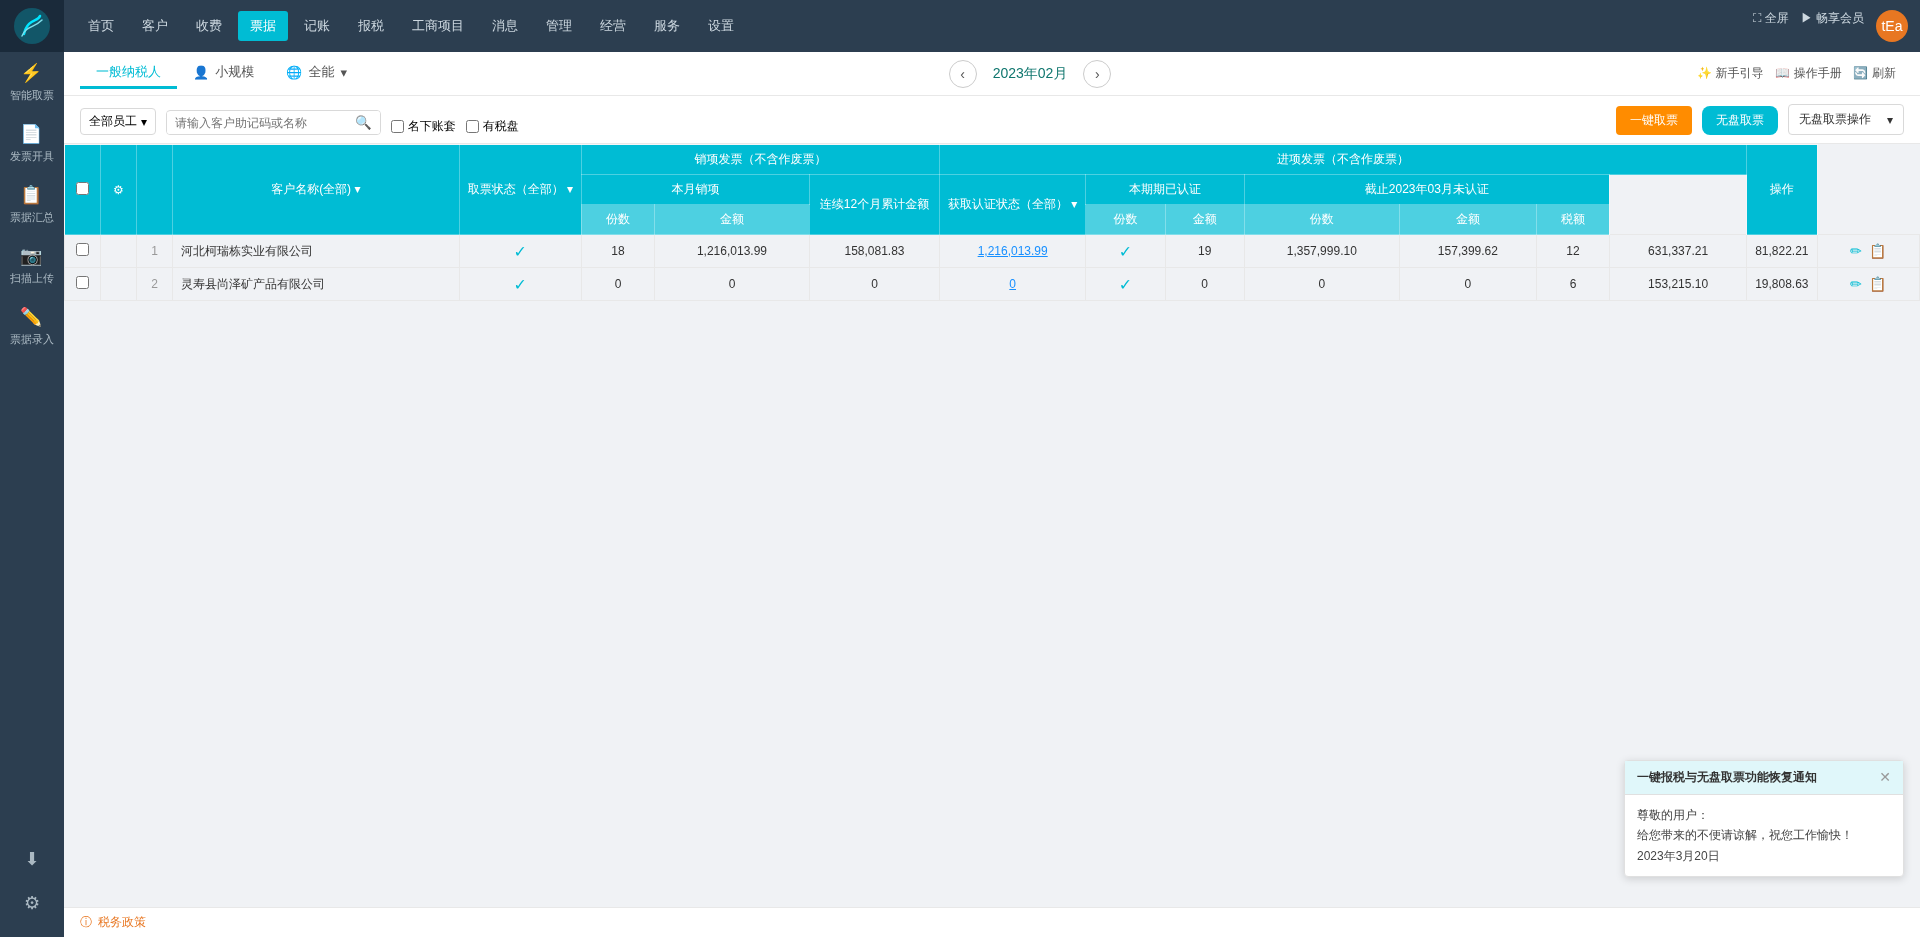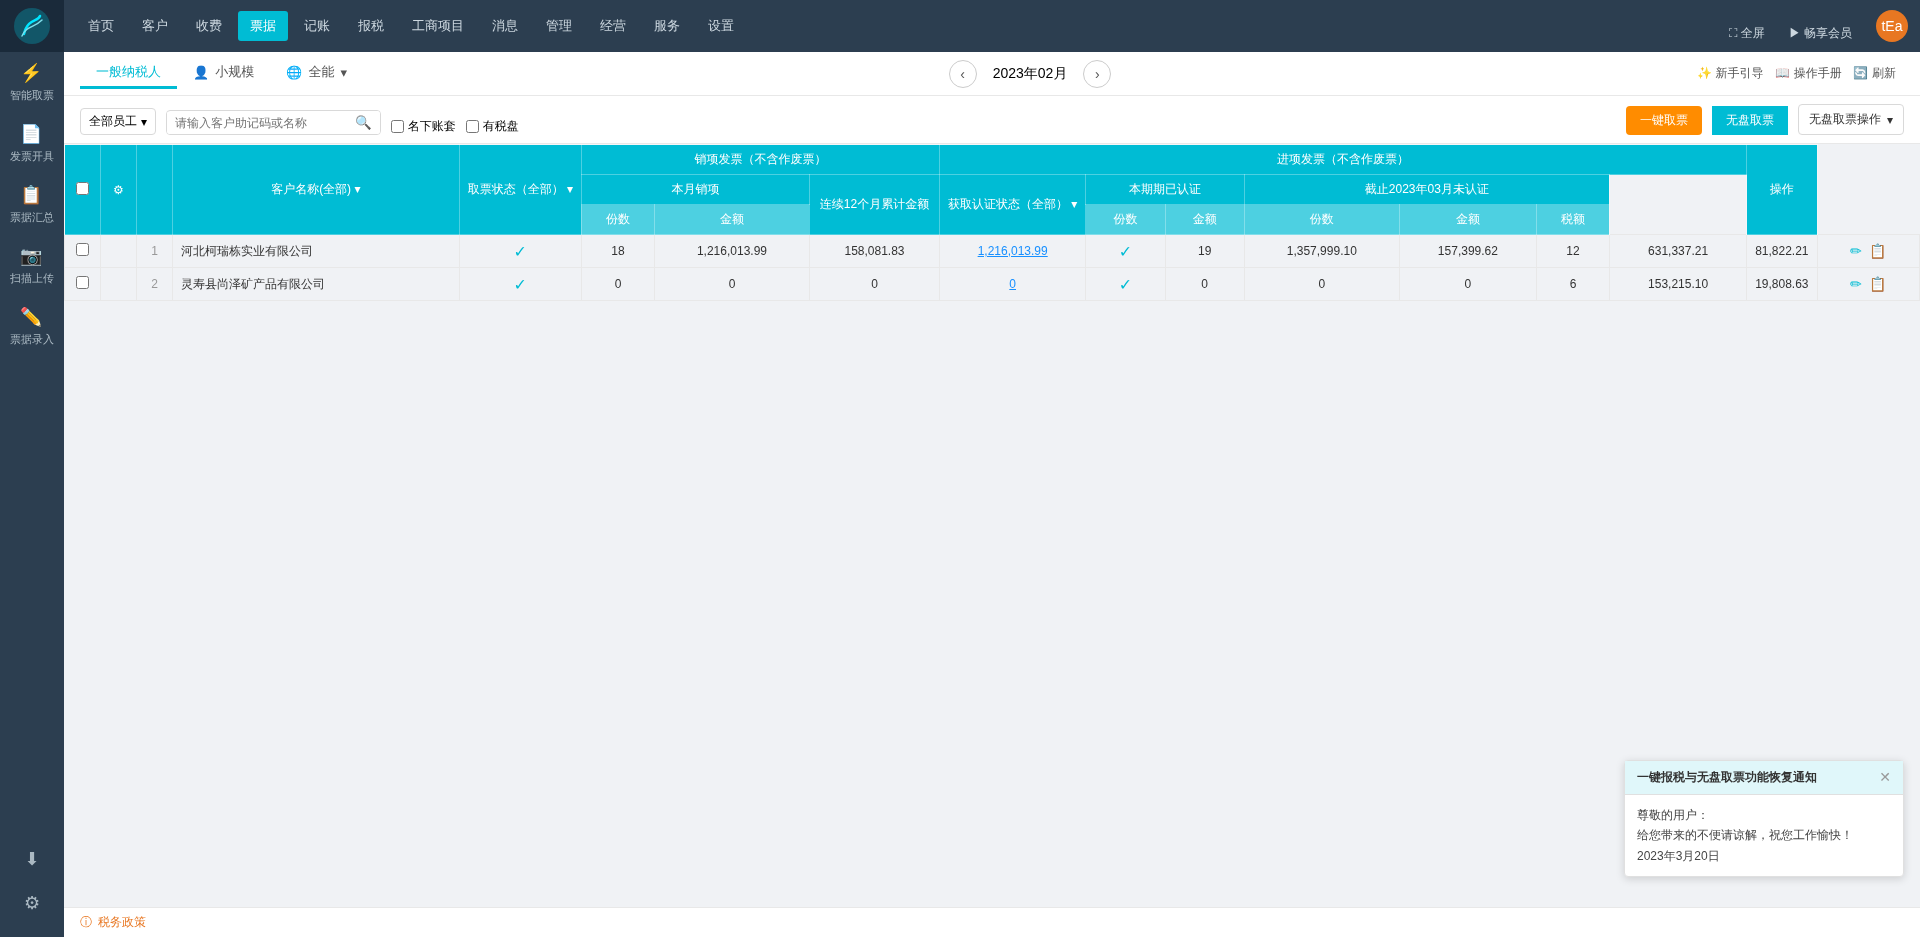--- a/index.html
+++ b/index.html
@@ -15,47 +15,47 @@
     .sidebar-bottom-icon { width: 36px; height: 36px; display: flex; align-items: center; justify-content: center; color: #aab8c2; cursor: pointer; font-size: 18px; }
 
     
     .main { flex: 1; display: flex; flex-direction: column; overflow: hidden; }
 
     
     .topnav { height: 52px; background: #2c3e50; display: flex; align-items: center; padding: 0 12px; gap: 4px; }
     .topnav-item { color: #cdd8e0; padding: 6px 12px; cursor: pointer; font-size: 13px; border-radius: 3px; }
     .topnav-item.active { background: #00bcd4; color: #fff; }
     .topnav-spacer { flex: 1; }
-    .topnav-right { display: flex; align-items: flex-end; gap: 24px; color: #cdd8e0; font-size: 12px; }
+    .topnav-right { display: flex; align-items: flex-start; gap: 12px; color: #cdd8e0; font-size: 12px; }
     .topnav-right span { cursor: pointer; }
     .topnav-right .avatar { width: 32px; height: 32px; border-radius: 50%; background: #e87722; display: flex; align-items: center; justify-content: center; color: #fff; font-size: 14px; }
 
     
     .page-content { flex: 1; background: #f0f2f5; overflow: hidden; display: flex; flex-direction: column; }
 
     
     .tab-bar { background: #fff; padding: 0 16px; display: flex; align-items: center; border-bottom: 1px solid #e8e8e8; height: 44px; gap: 0; }
     .tab-item { padding: 0 16px; height: 30px; display: flex; align-items: center; cursor: pointer; font-size: 13px; color: #555; border-bottom: 3px solid transparent; gap: 6px; }
     .tab-item.active { color: #00bcd4; border-bottom-color: #00bcd4; font-weight: 500; }
     .tab-spacer { flex: 1; }
     .tab-nav { display: flex; align-items: center; gap: 16px; }
     .tab-nav-btn { width: 28px; height: 28px; border-radius: 50%; border: 1px solid #ccc; background: #fff; cursor: pointer; display: flex; align-items: center; justify-content: center; font-size: 14px; color: #555; }
-    .tab-month { font-size: 14px; color: #000000; font-weight: 500; }
+    .tab-month { font-size: 14px; color: #0f766e; font-weight: 500; }
 
     
     .toolbar { background: #fff; padding: 8px 16px; display: flex; align-items: flex-end; gap: 10px; border-bottom: 1px solid #e8e8e8; }
     .toolbar-select { display: flex; align-items: center; border: 1px solid #d9d9d9; border-radius: 4px; padding: 4px 8px; font-size: 12px; cursor: pointer; gap: 4px; background: #fff; }
     .toolbar-search { display: flex; align-items: center; border: 1px solid #d9d9d9; border-radius: 4px; overflow: hidden; }
     .toolbar-search input { border: none; outline: none; padding: 4px 8px; font-size: 12px; width: 180px; }
     .toolbar-search-btn { padding: 4px 8px; background: #fff; border: none; cursor: pointer; color: #666; }
     .toolbar-checkbox { display: flex; align-items: center; gap: 4px; font-size: 12px; cursor: pointer; }
     .toolbar-spacer { flex: 1; }
     .btn-primary { background: #ff8c00; color: #fff; border: none; border-radius: 4px; padding: 6px 14px; cursor: pointer; font-size: 12px; }
-    .btn-default { background: #00bcd4; color: #fff; border: none; border-radius: 0; padding: 6px 14px; cursor: pointer; font-size: 12px; }
-    .btn-dropdown { background: #fff; color: #333; border: 1px solid #d9d9d9; border-radius: 4px; padding: 6px 10px; cursor: pointer; font-size: 12px; display: flex; align-items: center; gap: 6px; }
+    .btn-default { background: #00bcd4; color: #fff; border: none; border-radius: 8px; padding: 6px 14px; cursor: pointer; font-size: 12px; }
+    .btn-dropdown { background: #fff; color: #333; border: 1px solid #d9d9d9; border-radius: 4px; padding: 6px 10px; cursor: pointer; font-size: 12px; display: flex; align-items: center; gap: 16px; }
     table { width: 100%; border-collapse: collapse; font-size: 12px; }
     thead tr th { background: #00bcd4; color: #fff; padding: 6px 8px; text-align: center; border: 1px solid rgba(255,255,255,0.3); font-weight: normal; white-space: nowrap; }
     thead tr.sub-header th { background: #4dd0e1; }
     tbody tr td { padding: 6px 8px; border: 1px solid #e8e8e8; text-align: center; color: #333; }
     tbody tr td.left { text-align: left; }
     .row-num { color: #999; }
     .check-icon { color: #00bcd4; font-size: 16px; }
     .action-btn { color: #00bcd4; cursor: pointer; font-size: 14px; background: none; border: none; padding: 2px; }
     .link-text { color: #1890ff; text-decoration: underline; cursor: pointer; }
     th.checkbox { width: 36px; }

